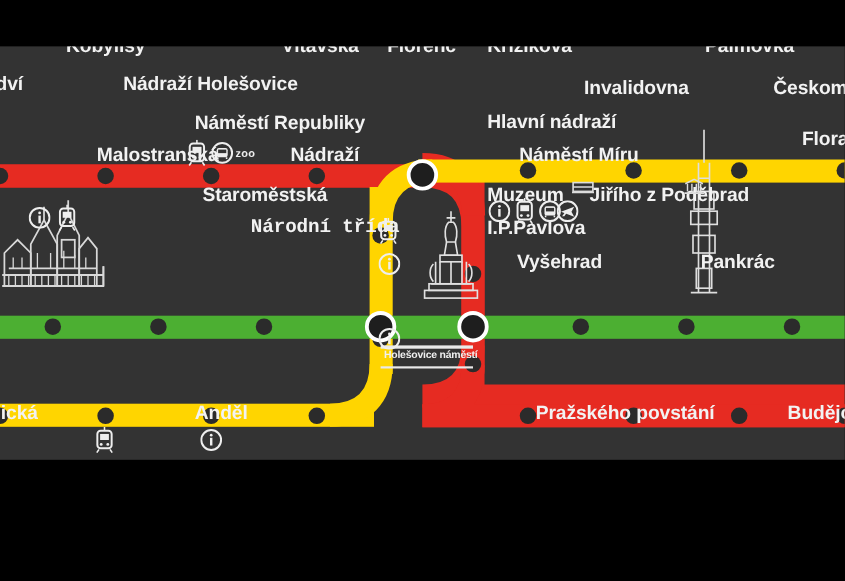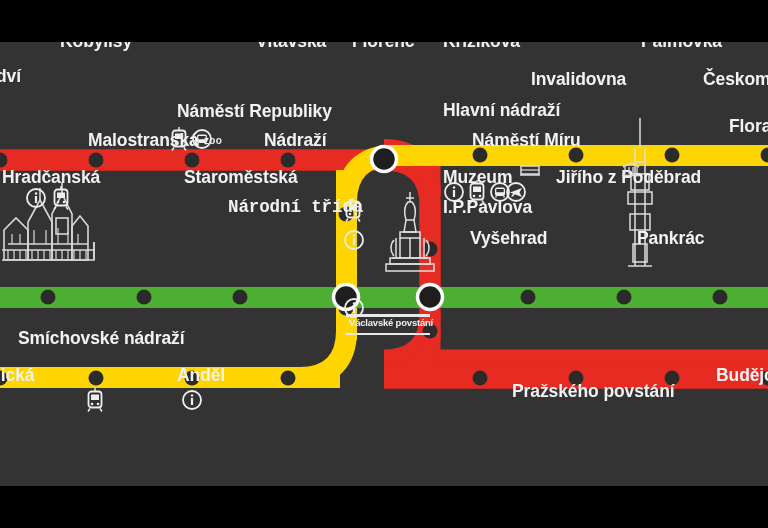--- a/index.html
+++ b/index.html
@@ -1,21 +1,21 @@
 <!DOCTYPE html>
 <html><head>
 <meta charset="utf-8">
 <style>
   html,body{margin:0;padding:0;background:#000;}
   body{width:768px;height:528px;overflow:hidden;
        font-family:"Liberation Sans","DejaVu Sans",sans-serif;}
   #stage{position:relative;width:768px;height:528px;background:#000;}
   #bars-top,#bars-bot{position:absolute;left:0;width:768px;height:42px;background:#000;z-index:40;}
   #bars-top{top:0;} #bars-bot{bottom:0;}
-  #map{position:absolute;left:0;top:42px;width:768px;height:444px;background:#333333;overflow:hidden;}
+  #map{position:absolute;left:0;top:42px;width:768px;height:376px;background:#333333;overflow:hidden;}
   svg.lines{position:absolute;left:0;top:0;width:768px;height:444px;}
   .lbl{position:absolute;color:#f2f2f2;font-size:17.5px;font-weight:600;
        white-space:nowrap;letter-spacing:-0.1px;line-height:1;}
   .lbl.sm{font-size:9.5px;font-weight:700;letter-spacing:-0.2px;}
   .ic{position:absolute;color:#e8e8e8;}
   .zoo{position:absolute;color:#ececec;font-size:10px;font-weight:700;letter-spacing:0.3px;}
 </style>
 </head>
 <body>
 
@@ -134,68 +134,67 @@
         <rect x="2" y="74" width="24" height="12"></rect>
         <rect x="4" y="96" width="20" height="16"></rect>
         <rect x="7" y="126" width="14" height="18"></rect>
         <path d="M2 148 L26 148"></path>
         <path d="M9 44 L19 44"></path>
       </g>
     </svg>
 
     <div class="lbl" style="left:-4px;top:26px;">dví</div>
     <div class="lbl" style="left:60px;top:-9px;">Kobylisy</div>
+    <div class="lbl" style="left:112px;top:26px;">Nádraží Holešovice</div>
     <div class="lbl" style="left:256px;top:-9px;">Vltavská</div>
     <div class="lbl" style="left:352px;top:-9px;">Florenc</div>
 
     <div class="lbl" style="left:443px;top:-9px;">Křižíkova</div>
     <div class="lbl" style="left:531px;top:29px;">Invalidovna</div>
     <div class="lbl" style="left:641px;top:-9px;">Palmovka</div>
     <div class="lbl" style="left:703px;top:29px;">Českom</div>
 
     <div class="lbl" style="left:177px;top:61px;">Náměstí Republiky</div>
     <div class="lbl" style="left:264px;top:90px;">Nádraží</div>
     <div class="lbl" style="left:228px;top:157px;font-family:Liberation Mono, monospace;">Národní třída</div>
 
     <div class="lbl" style="left:88px;top:90px;">Malostranská</div>
-    <div class="lbl" style="left:2px;top:127px;">Hradčanská</div>
     <div class="lbl" style="left:472px;top:90px;">Náměstí Míru</div>
     <div class="lbl" style="left:184px;top:127px;">Staroměstská</div>
-    <div class="lbl" style="left:556px;top:127px;">Jiřího z Poděbrad</div>
+    <div class="lbl" style="left:536px;top:127px;">Jiřího z Poděbrad</div>
     <div class="lbl" style="left:697px;top:76px;margin-left:32px;">Flora</div>
 
     <div class="lbl" style="left:443px;top:60px;">Hlavní nádraží</div>
     <div class="lbl" style="left:443px;top:127px;">Muzeum</div>
     <div class="lbl" style="left:443px;top:157px;">I.P.Pavlova</div>
     <div class="lbl" style="left:470px;top:188px;">Vyšehrad</div>
-    <div class="lbl" style="left:512px;top:325px;margin-top:16px;">Pražského povstání</div>
+    <div class="lbl" style="left:487px;top:325px;">Pražského povstání</div>
     <div class="lbl" style="left:637px;top:188px;">Pankrác</div>
     <div class="lbl" style="left:716px;top:325px;">Budějo</div>
 
-    <div class="lbl" style="left:18px;top:288px;">Smíchovské nádraží</div>
     <div class="lbl" style="left:-4px;top:325px;">lická</div>
     <div class="lbl" style="left:165px;top:325px;margin-left:12px;">Anděl</div>
 
-    <div class="lbl sm" style="left:349px;top:276px;color:#f0f0f0;">Václavské povstání</div>
+    <div class="lbl sm" style="left:349px;top:276px;color:#f0f0f0;">Holešovice náměstí</div>
 
     <svg class="ic" style="left:170px;top:85px;" width="18" height="24" viewBox="0 0 18 24">
       <path d="M9 0 L9 3" stroke="#eee" stroke-width="1.4" fill="none"></path>
       <rect x="2.5" y="3.5" width="13" height="16" rx="3" fill="none" stroke="#eee" stroke-width="1.8"></rect>
       <rect x="5" y="6.5" width="8" height="5.5" fill="#eee"></rect>
       <circle cx="6" cy="16" r="1.3" fill="#eee"></circle>
         <circle cx="12" cy="16" r="1.3" fill="#eee"></circle>
       <path d="M4 20.5 L2 23.5 M14 20.5 L16 23.5" stroke="#eee" stroke-width="1.5"></path>
     </svg>
     <svg class="ic" style="left:192px;top:87px;" width="20" height="20" viewBox="0 0 20 20">
       <circle cx="10" cy="10" r="9" fill="none" stroke="#eee" stroke-width="1.8"></circle>
       <rect x="5" y="5.5" width="10" height="8.5" rx="2" fill="#eee"></rect>
       <rect x="6.3" y="7" width="7.4" height="3.2" fill="#333"></rect>
       <path d="M6 14 L6 15.6 M14 14 L14 15.6" stroke="#eee" stroke-width="1.4"></path>
     </svg>
-    <div class="zoo" style="left:204px;top:93px;">zoo</div>
+    <div class="zoo" style="left:214px;top:93px;">zoo</div>
 
     <svg class="ic" style="left:344px;top:156px;" width="18" height="24" viewBox="0 0 18 24">
       <path d="M9 0 L9 3" stroke="#eee" stroke-width="1.4" fill="none"></path>
       <rect x="2.5" y="3.5" width="13" height="16" rx="3" fill="none" stroke="#eee" stroke-width="1.8"></rect>
       <rect x="5" y="6.5" width="8" height="5.5" fill="#eee"></rect>
       <circle cx="6" cy="16" r="1.3" fill="#eee"></circle>
         <circle cx="12" cy="16" r="1.3" fill="#eee"></circle>
       <path d="M4 20.5 L2 23.5 M14 20.5 L16 23.5" stroke="#eee" stroke-width="1.5"></path>
     </svg>
 

